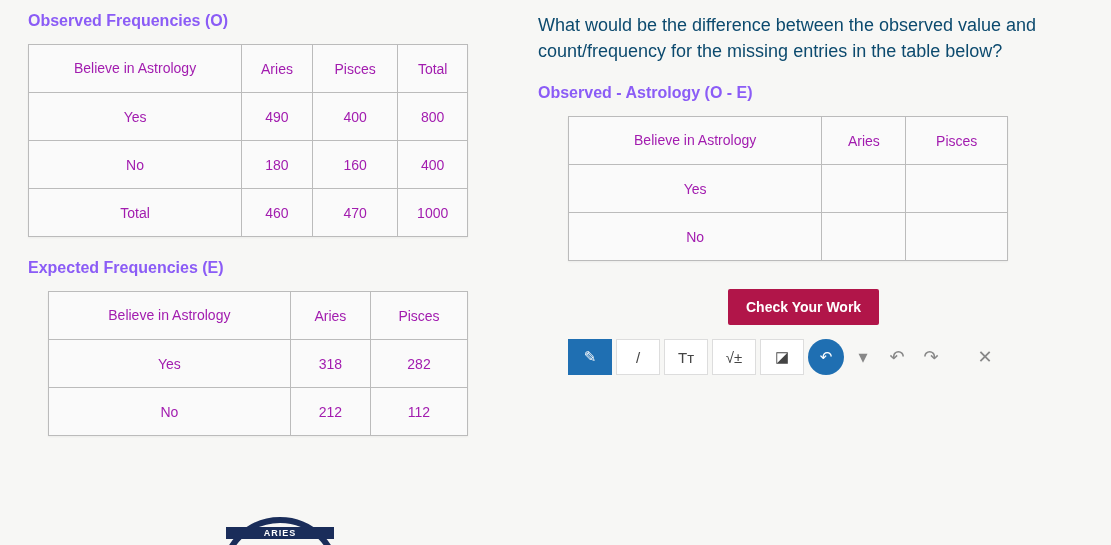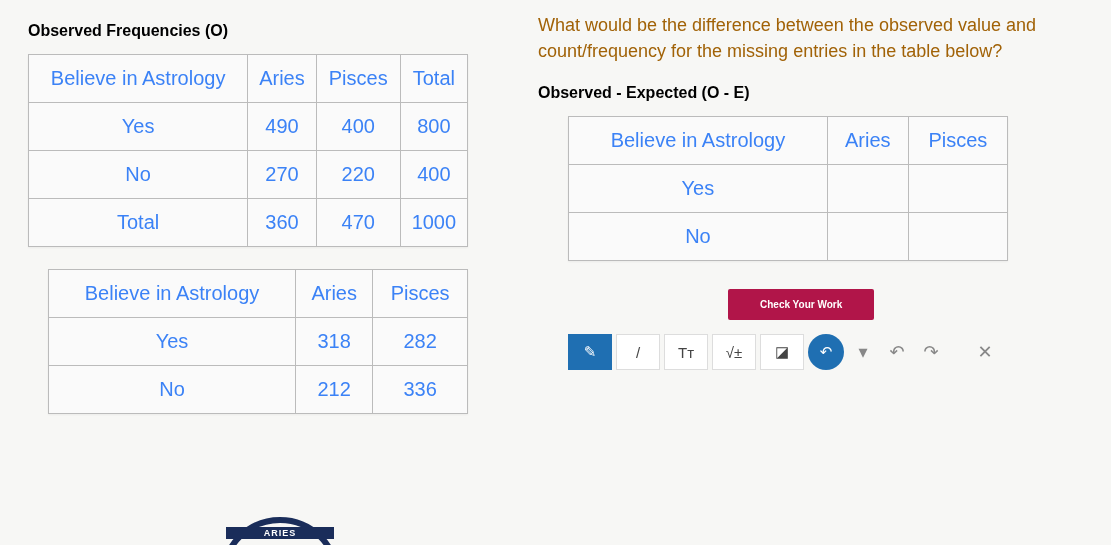--- a/index.html
+++ b/index.html
@@ -12,55 +12,55 @@
     padding: 12px 28px;
     display: flex;
     gap: 40px;
     position: relative;
   }
   .col-left { flex: 0 0 470px; }
   .col-right { flex: 1; }
   .section-title {
     font-weight: bold;
     font-size: 16px;
-    color: #000000;
-    margin: 10px 0 14px 0;
+    color: #8b5cf6;
+    margin: 0 0 14px 0;
   }
   .q-text {
     font-size: 18px;
-    color: #a16207;
+    color: #0c4a6e;
     line-height: 1.45;
     margin-bottom: 20px;
   }
   table {
     border-collapse: collapse;
     background: #fafafa;
     margin-bottom: 22px;
     box-shadow: 0 1px 2px rgba(0,0,0,0.05);
   }
   table.obs { width: 440px; }
   table.exp { width: 420px; margin-left: 20px; }
   table.oe  { width: 440px; margin-left: 30px; }
   td, th {
     border: 1px solid #bbb;
     padding: 10px 6px;
     text-align: center;
-    font-size: 20px;
-    color: #3b82f6;
+    font-size: 14px;
+    color: #a21caf;
     vertical-align: middle;
     height: 48px;
   }
   td.rowhead { line-height: 1.35; }
   .btn-check {
     display: inline-block;
     background: #b11549;
     color: #fff;
     font-weight: bold;
-    font-size: 10px;
-    padding: 10px 32px;
+    font-size: 14px;
+    padding: 10px 18px;
     border: none;
     border-radius: 2px;
     margin: 6px 0 14px 190px;
     cursor: pointer;
   }
   .toolbar {
     display: flex;
     align-items: center;
     gap: 4px;
     margin-left: 30px;
@@ -123,66 +123,67 @@
       <td>Total</td>
     </tr>
     <tr>
       <td>Yes</td>
       <td>490</td>
       <td>400</td>
       <td>800</td>
     </tr>
     <tr>
       <td>No</td>
-      <td>270</td>
-      <td>220</td>
+      <td>180</td>
+      <td>160</td>
       <td>400</td>
     </tr>
     <tr>
       <td>Total</td>
-      <td>360</td>
+      <td>460</td>
       <td>470</td>
       <td>1000</td>
     </tr>
   </tbody>
     </table>
 
+  <div class="section-title">Expected Frequencies (E)</div>
 
   <table class="exp">
     <tbody>
         <tr>
       <td class="rowhead">Believe in Astrology</td>
       <td>Aries</td>
       <td>Pisces</td>
     </tr>
     <tr>
       <td>Yes</td>
       <td>318</td>
       <td>282</td>
     </tr>
     <tr>
       <td>No</td>
       <td>212</td>
-      <td>336</td>
+      <td>112</td>
     </tr>
   </tbody>
     </table>
 
   <div class="aries-badge">
     <div class="arc">
       <div class="lbl">ARIES</div>
     </div>
   </div>
 </div>
 
 <div class="col-right">
 
   <div class="q-text">What would be the difference between the observed value and count/frequency for the missing entries in the table below?</div>
 
-  <div class="section-title">Observed - Expected (O - E)</div>
+  <div class="section-title">Observed - Astrology (O - E)</div>
 
   <table class="oe">
     <tbody>
         <tr>
       <td class="rowhead">Believe in Astrology</td>
       <td>Aries</td>
       <td>Pisces</td>
     </tr>
     <tr>
       <td>Yes</td>

